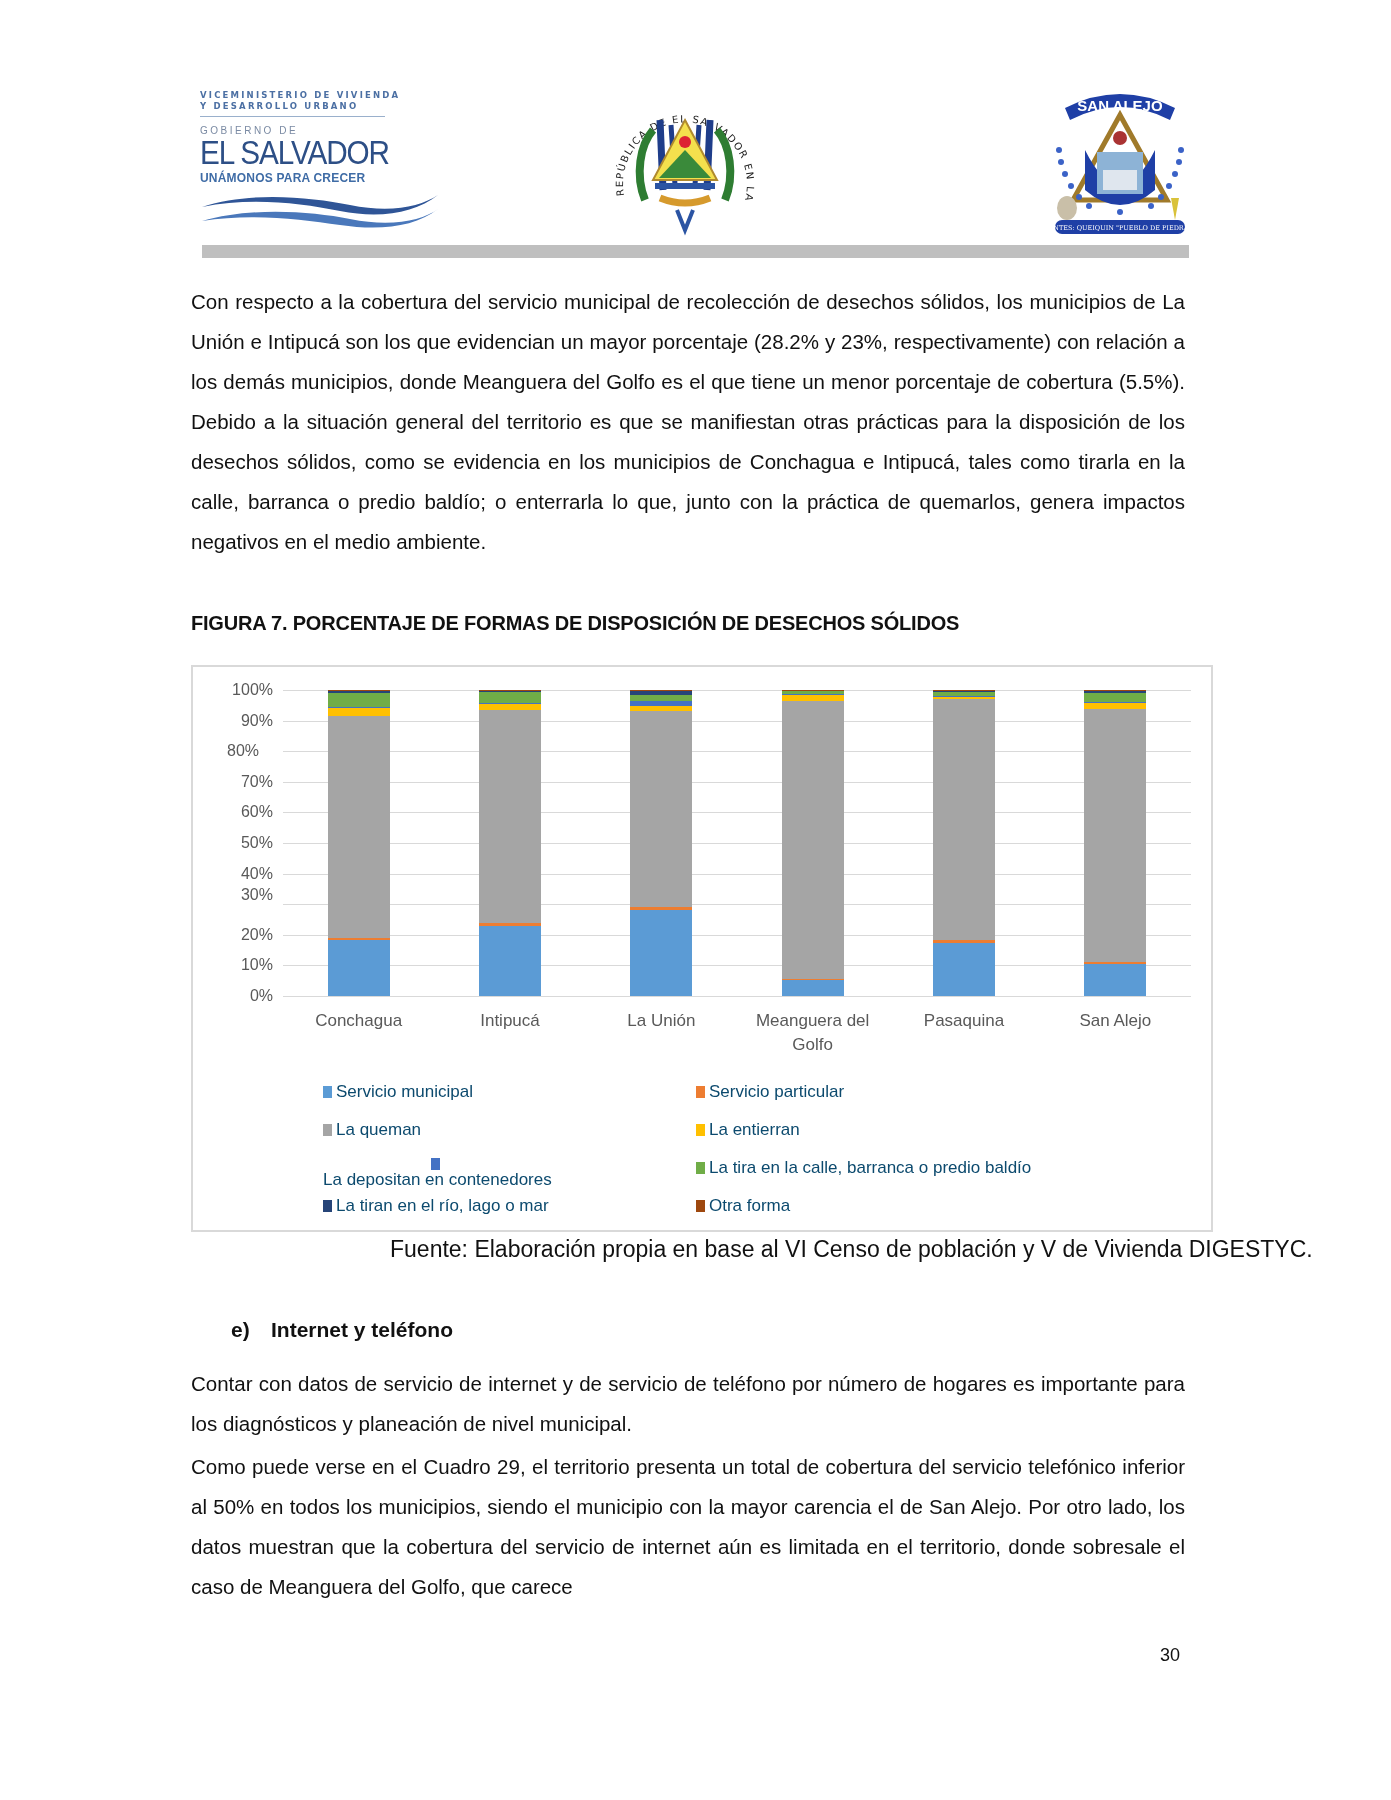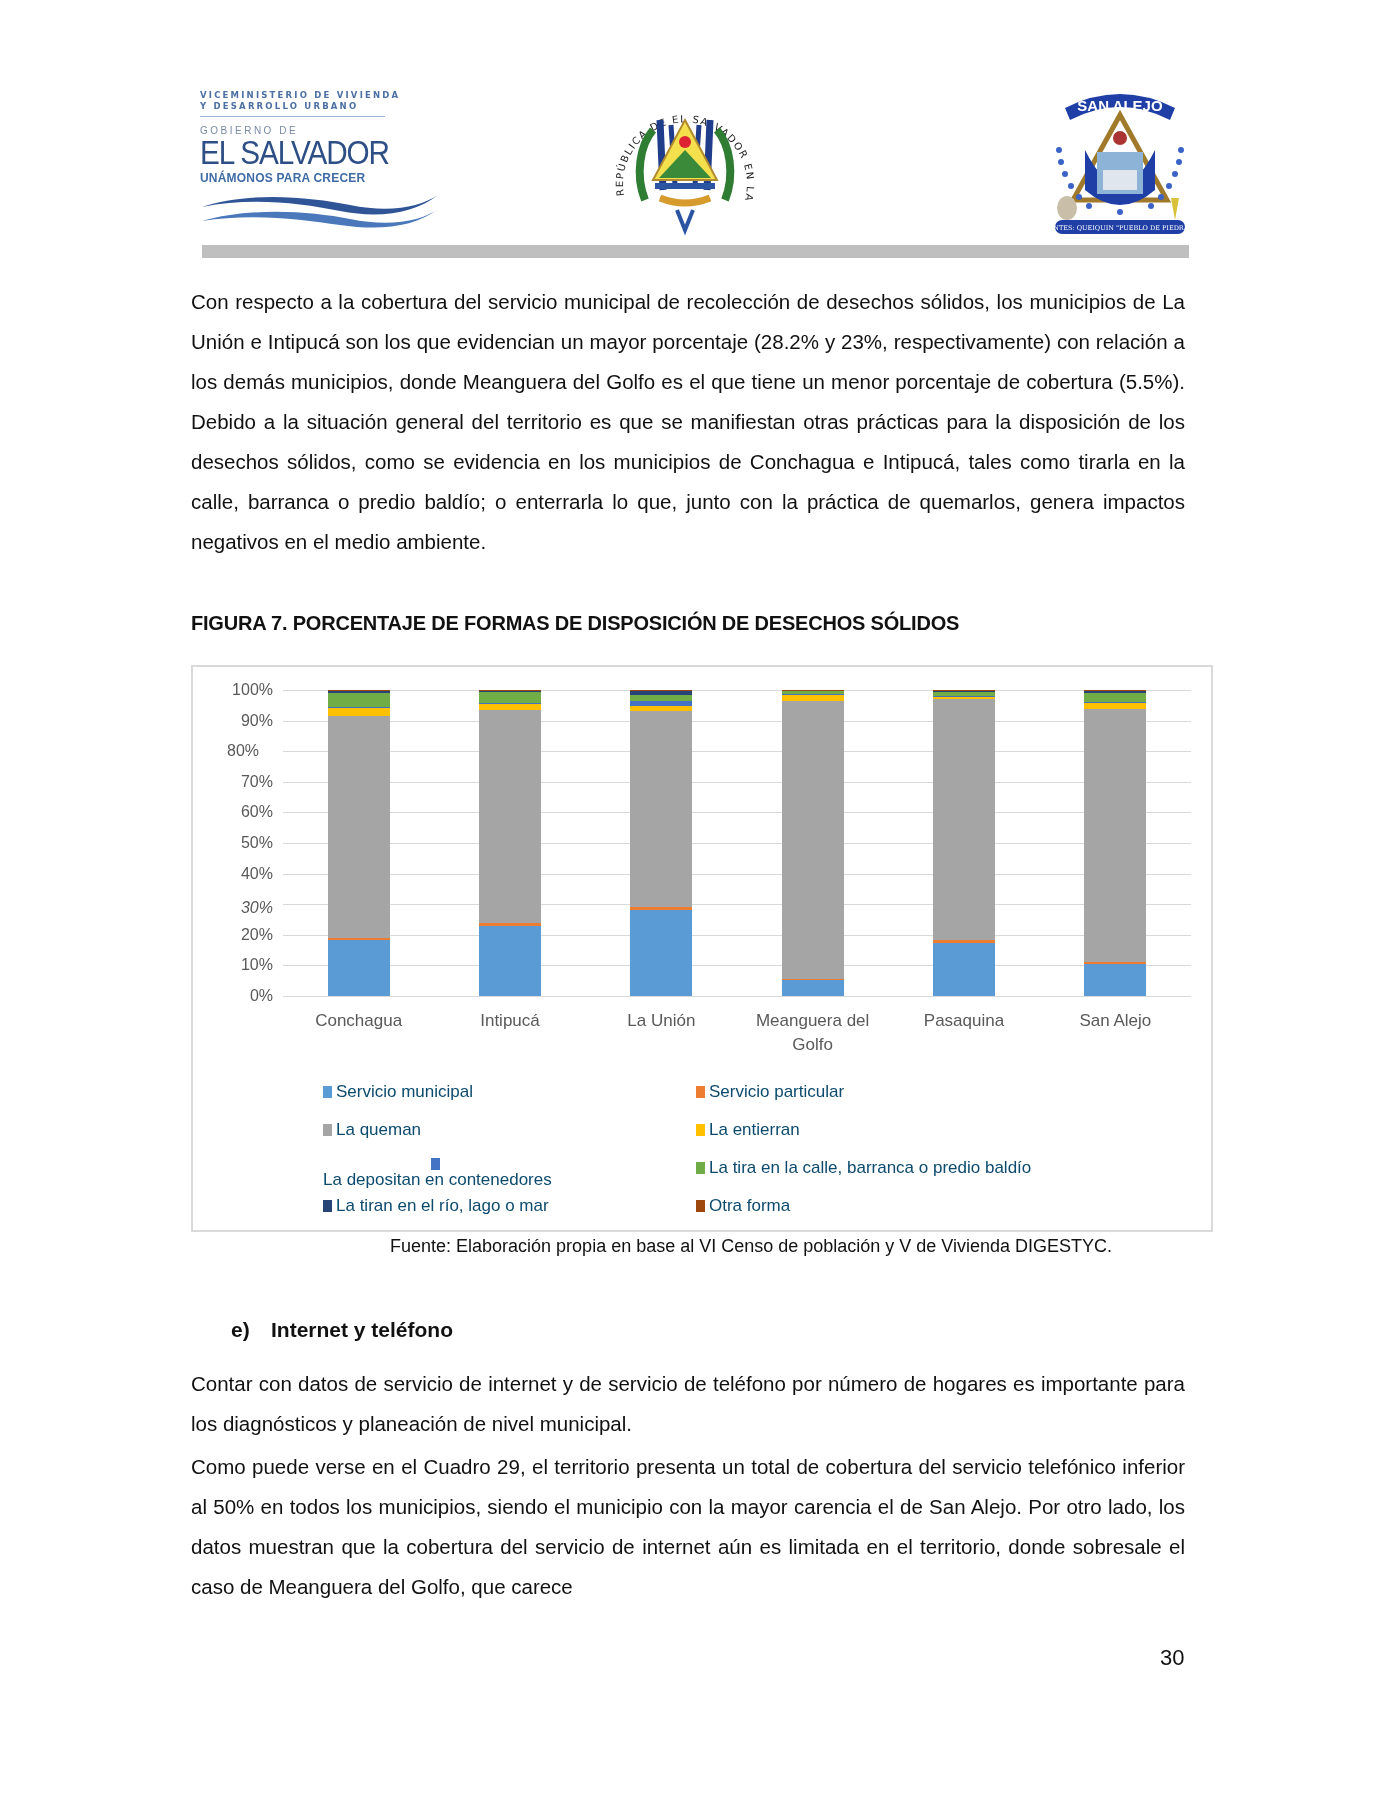--- a/index.html
+++ b/index.html
@@ -31,26 +31,26 @@
   .plot { position:absolute; left:90px; top:23px; width:908px; height:306px; }
   .gridline { position:absolute; left:0; width:100%; height:1px; background:#d9d9d9; }
   .ytick { position:absolute; right:916px; width:60px; text-align:right; font-size:16px; color:#595959; transform:translateY(-50%); }
   .bar { position:absolute; bottom:0; width:62px; height:100%; }
   .seg { position:absolute; left:0; width:100%; }
   .xlabel { position:absolute; top:342px; width:150px; text-align:center; font-size:17px; line-height:24px; color:#595959; }
   .legend { position:absolute; left:130px; top:415px; width:800px; }
   .leg-item { position:absolute; font-size:17px; color:#0c4a6e; white-space:nowrap; display:flex; align-items:center; }
   .leg-swatch { width:9px; height:12px; margin-right:4px; display:inline-block; }
 
-  .fuente { left:390px; top:1236px; font-size:18px; color:#111; }
+  .fuente { left:390px; top:1236px; font-size:23px; color:#111; }
   .sec-heading { left:231px; top:1318px; font-size:21px; font-weight:bold; color:#111; }
   .sec-heading .lbl { display:inline-block; width:40px; }
   .p2 { top:1364px; }
   .p3 { top:1447px; }
-  .page-num { left:1160px; top:1645px; font-size:22px; color:#111; }
+  .page-num { left:1160px; top:1645px; font-size:18px; color:#111; }
 </style>
 </head>
 <body>
 
 <div class="abs logo-left">
   <div class="vmv">VICEMINISTERIO DE VIVIENDA</div>
   <div class="vmv">Y DESARROLLO URBANO</div>
   <div class="vmv-rule"></div>
   <div class="gob">GOBIERNO DE</div>
   <div class="els">EL SALVADOR</div>
@@ -121,21 +121,21 @@
 
 <div class="abs chart-box">
   <div class="plot" id="plot">
       <div class="gridline" style="top: 306px;"></div>
       <div class="ytick" style="top: 306px; right: 918px;">0%</div>
       <div class="gridline" style="top: 275.4px;"></div>
       <div class="ytick" style="top: 275.4px; right: 918px;">10%</div>
       <div class="gridline" style="top: 244.8px;"></div>
       <div class="ytick" style="top: 244.8px; right: 918px;">20%</div>
       <div class="gridline" style="top: 214.2px;"></div>
-      <div class="ytick" style="top: 218px; right: 918px; font-style: italic;">30%</div>
+      <div class="ytick" style="top: 205px; right: 918px;">30%</div>
       <div class="gridline" style="top: 183.6px;"></div>
       <div class="ytick" style="top: 183.6px; right: 918px;">40%</div>
       <div class="gridline" style="top: 153px;"></div>
       <div class="ytick" style="top: 153px; right: 918px;">50%</div>
       <div class="gridline" style="top: 122.4px;"></div>
       <div class="ytick" style="top: 122.4px; right: 918px;">60%</div>
       <div class="gridline" style="top: 91.8px;"></div>
       <div class="ytick" style="top: 91.8px; right: 918px;">70%</div>
       <div class="gridline" style="top: 61.2px;"></div>
       <div class="ytick" style="top: 61.2px; right: 918px; text-align: center;">80%</div>

